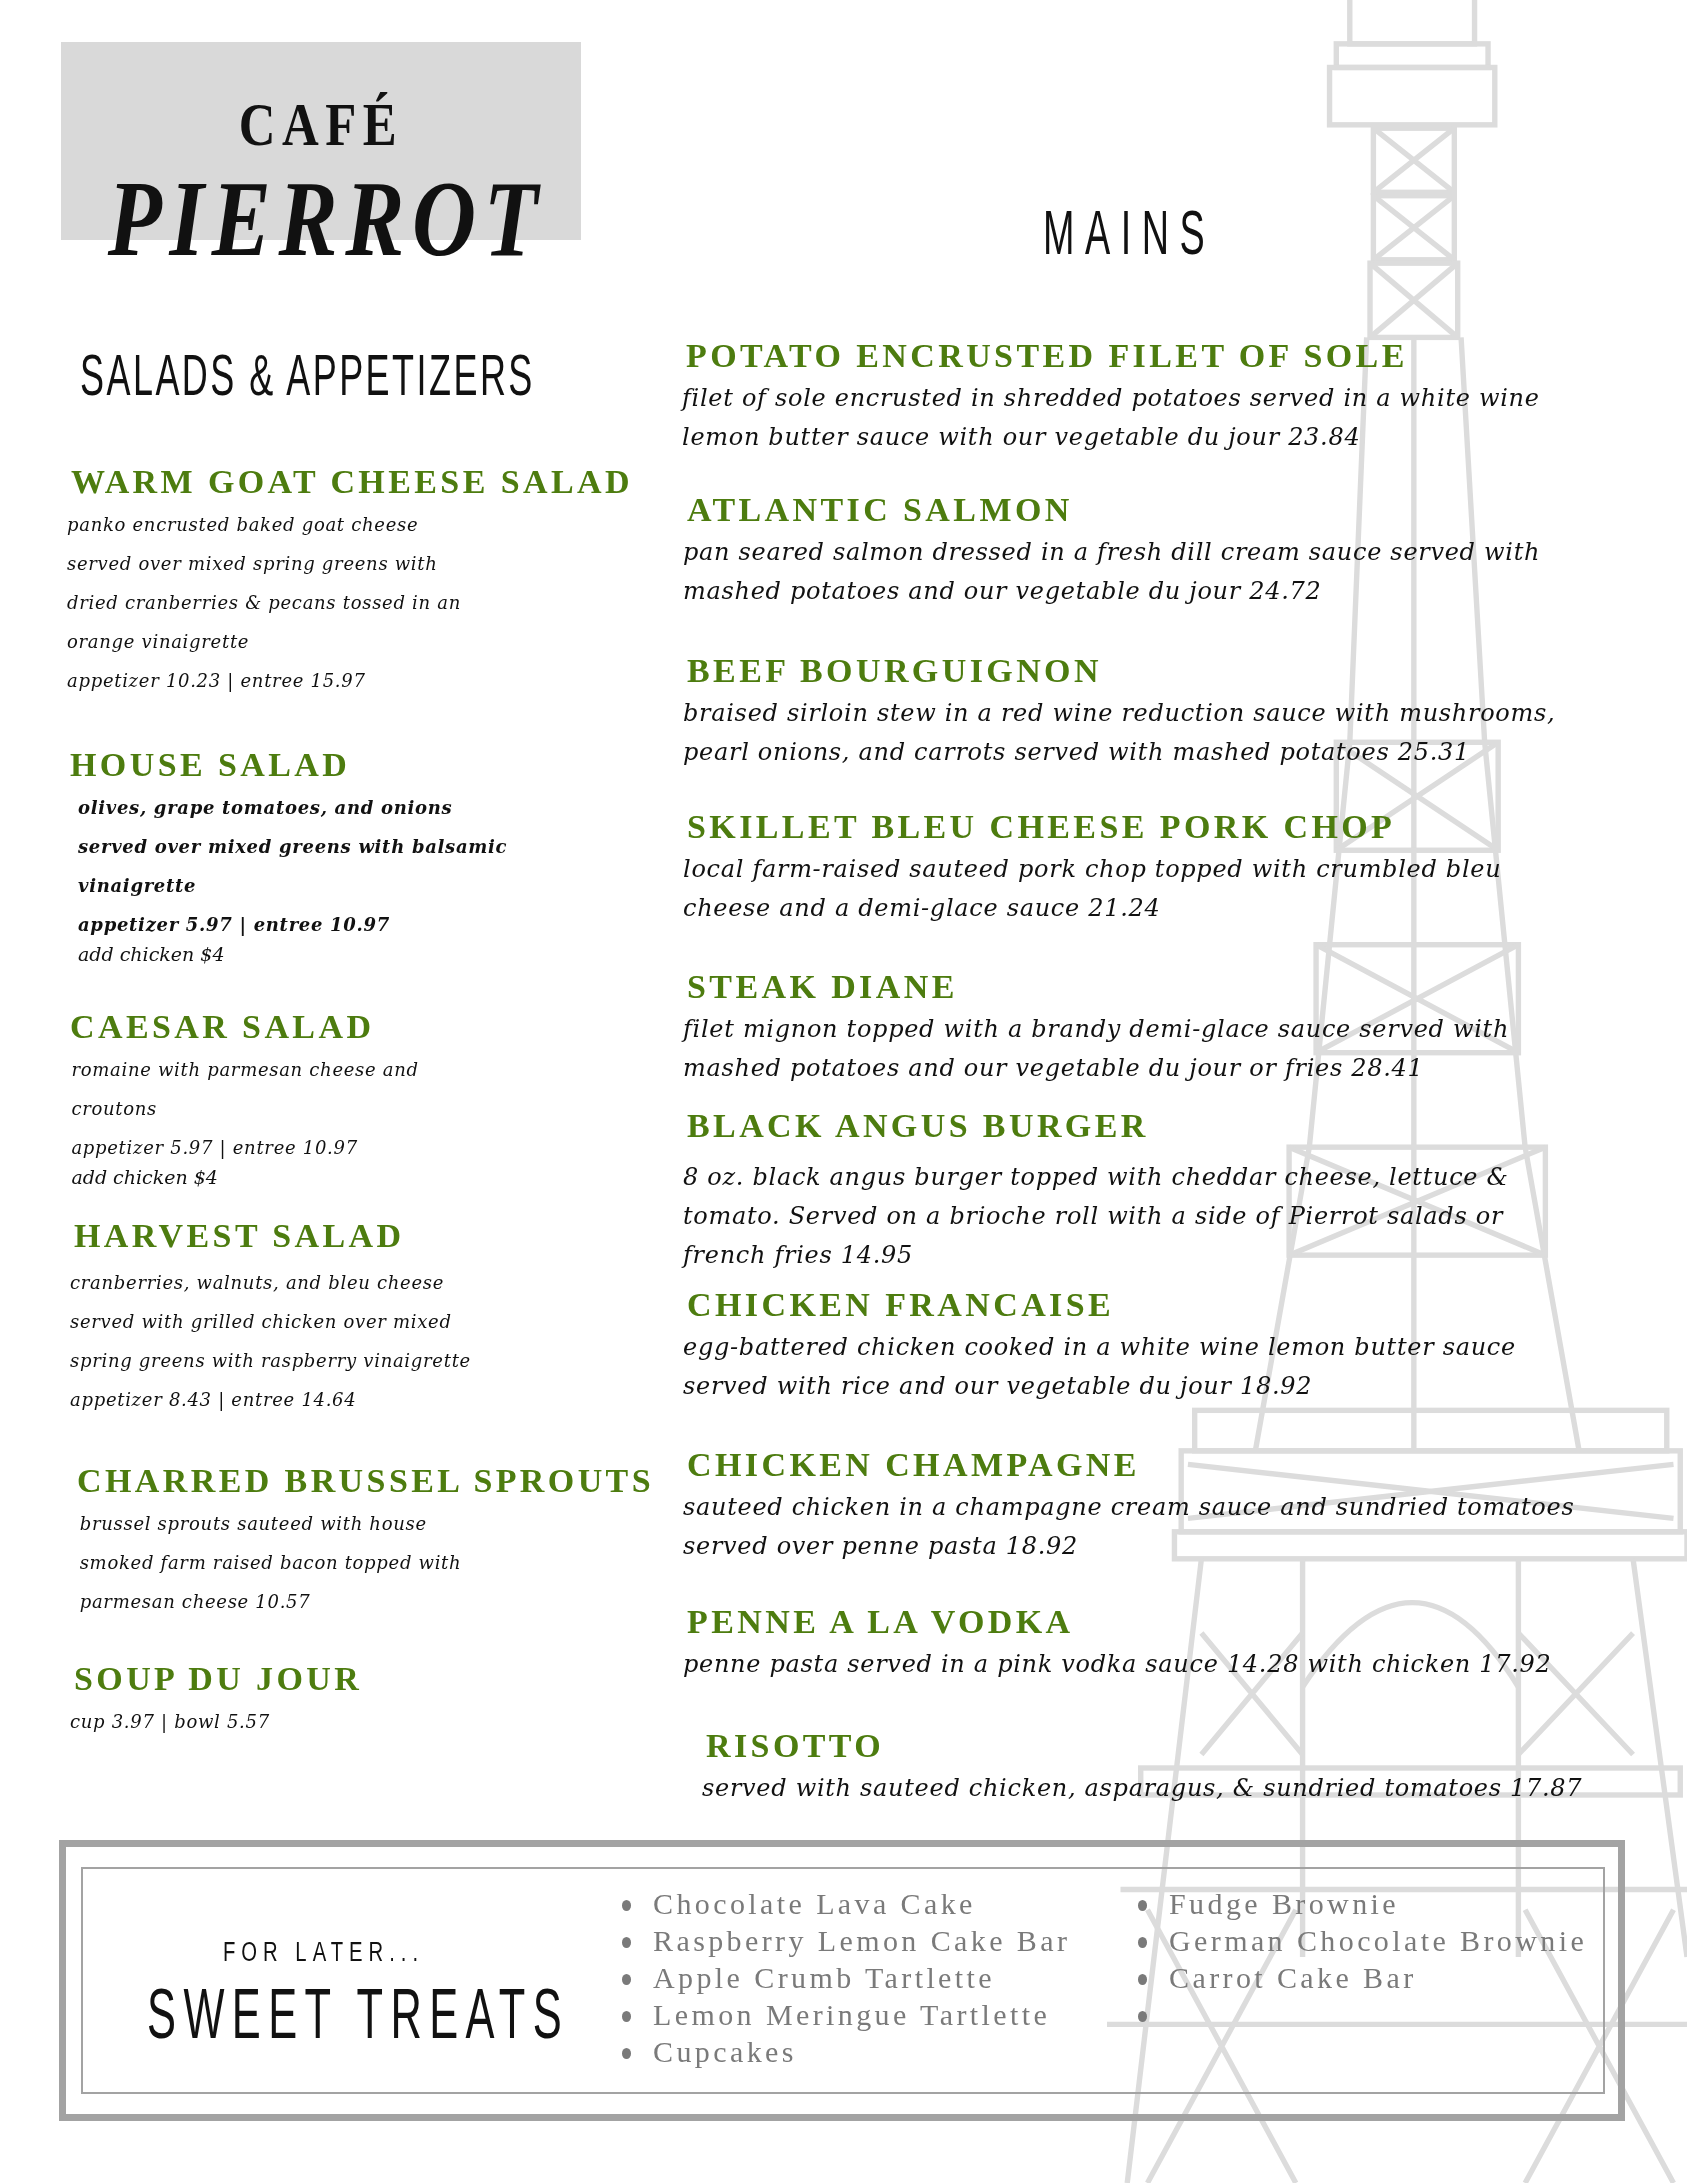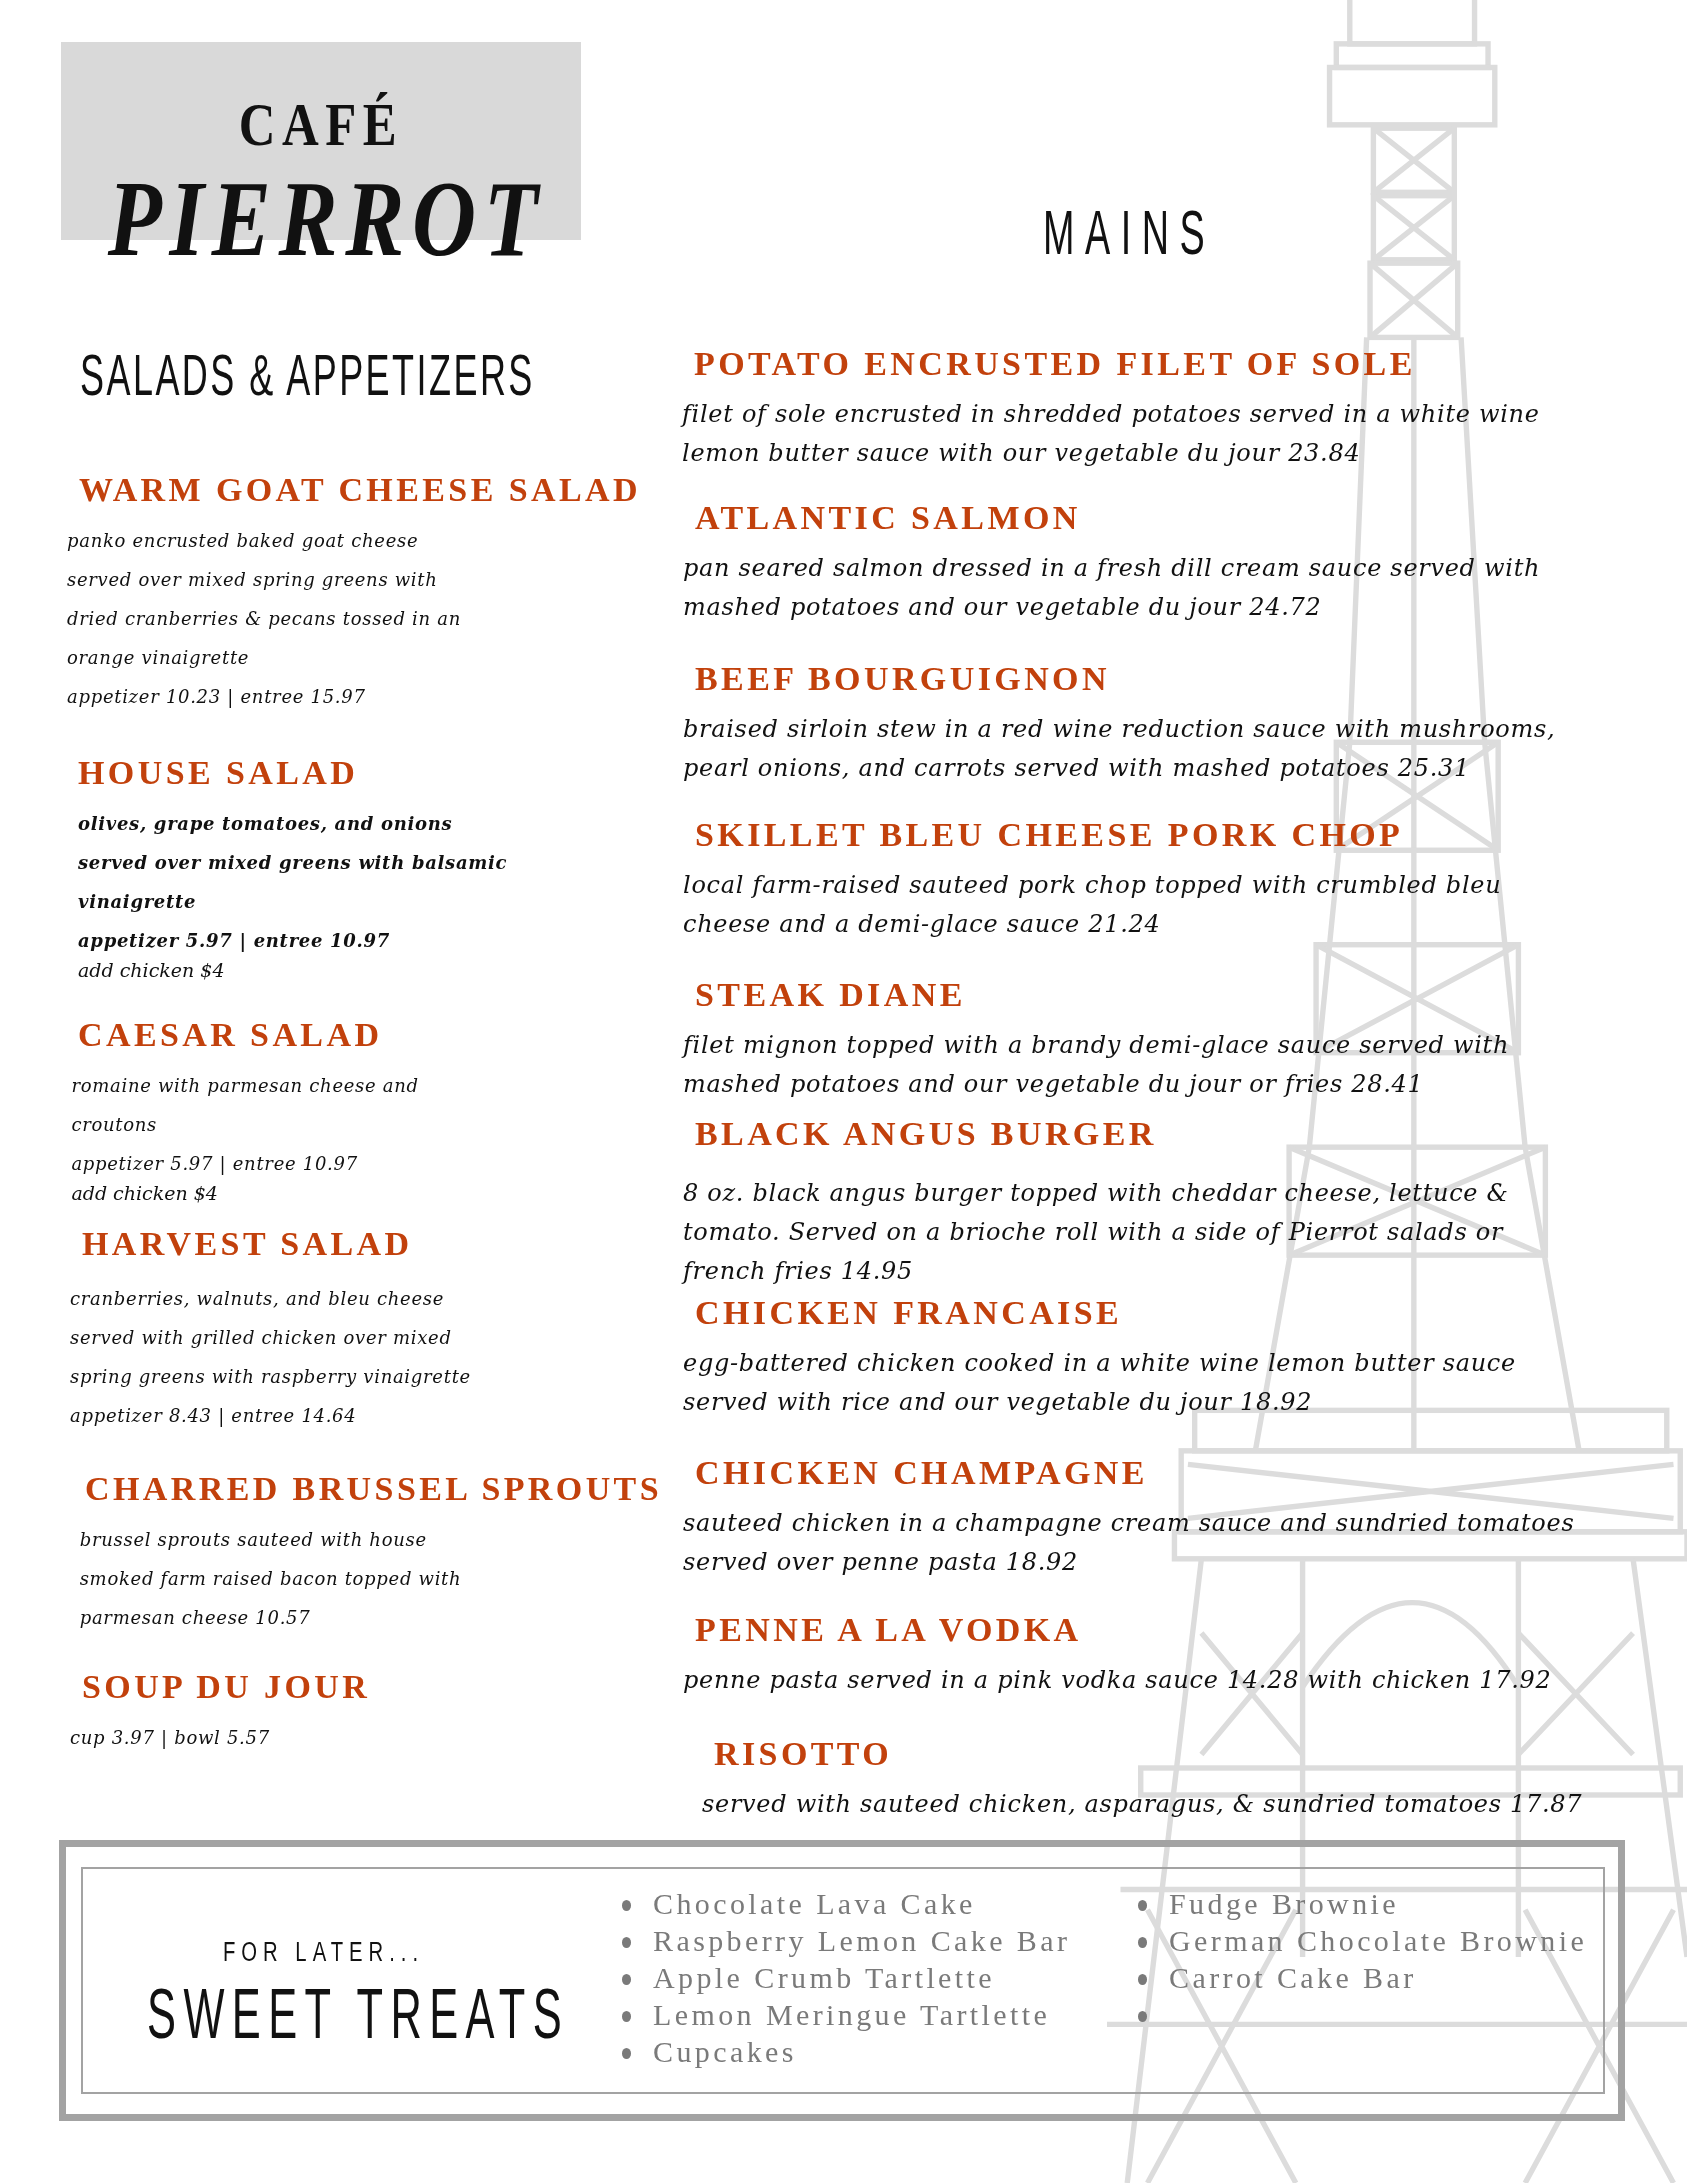--- a/index.html
+++ b/index.html
@@ -5,21 +5,21 @@
   html,body{margin:0;padding:0;background:#fff;}
   body{width:1687px;height:2183px;position:relative;overflow:hidden;font-family:"Liberation Serif","DejaVu Serif",serif;color:#111;}
   .tower{position:absolute;left:1107px;top:0;width:580px;height:2183px;z-index:0;opacity:1;}
   .logo-box{position:absolute;left:61px;top:42px;width:520px;height:198px;background:#d9d9d9;z-index:1;}
   .logo-cafe{position:absolute;left:0;right:0;top:47px;text-align:center;font-size:62px;letter-spacing:8px;font-family:"Liberation Serif",serif;font-weight:bold;transform:scaleX(0.82);}
   .logo-pierrot{position:absolute;left:0;right:0;top:115px;text-align:center;font-size:108px;letter-spacing:9.4px;font-style:italic;font-weight:bold;font-family:"Liberation Serif",serif;transform:scaleX(0.82);}
   .section-title{position:absolute;font-family:"Liberation Sans Narrow","Liberation Sans",sans-serif;font-weight:normal;color:#111;z-index:2;transform-origin:left center;}
   .salads-title{left:80px;top:341px;font-size:58px;letter-spacing:4px;transform:scaleX(0.62);}
   .mains-title{left:1043px;top:196px;font-size:63px;letter-spacing:17.5px;transform:scaleX(0.6);}
   .item{position:absolute;z-index:2;}
-  .item h3{margin:12px;color:#c2410c;font-family:"Liberation Serif",serif;font-weight:bold;font-size:34px;letter-spacing:3.4px;line-height:38px;white-space:nowrap;}
+  .item h3{margin:4px;color:#4d7c0f;font-family:"Liberation Serif",serif;font-weight:bold;font-size:34px;letter-spacing:3.4px;line-height:38px;white-space:nowrap;}
   .item .desc{font-style:italic;font-size:27px;line-height:39px;white-space:pre-line;font-family:"DejaVu Serif",serif;color:#111;}
   .left .desc{font-size:18px;letter-spacing:0.7px;}
   .mains .desc{font-size:24px;letter-spacing:0.7px;transform:scaleX(1);}
   .note{font-size:19px;font-style:italic;line-height:21.6px;display:block;font-family:"DejaVu Serif",serif;}
   .sweet-outer{position:absolute;left:59px;top:1840px;width:1566px;height:281px;border:7.4px solid #a3a3a3;box-sizing:border-box;z-index:2;background:transparent;}
   .sweet-inner{position:absolute;left:15px;top:20px;right:13.5px;bottom:20px;border:2.7px solid #a3a3a3;}
   .for-later{position:absolute;left:223px;top:1937px;font-family:"Liberation Sans",sans-serif;font-size:27px;letter-spacing:8px;transform:scaleX(0.75);transform-origin:left center;z-index:3;}
   .sweet-title{position:absolute;left:147px;top:1974px;font-family:"Liberation Sans",sans-serif;font-size:70px;letter-spacing:12px;transform:scaleX(0.62);transform-origin:left center;z-index:3;}
   .treats{position:absolute;z-index:3;list-style:none;margin:0;padding:0;}
   .treats li{font-family:"Liberation Serif",serif;font-size:30px;line-height:37px;letter-spacing:3.4px;color:#7a7a7a;position:relative;padding-left:35px;height:37px;white-space:nowrap;}

